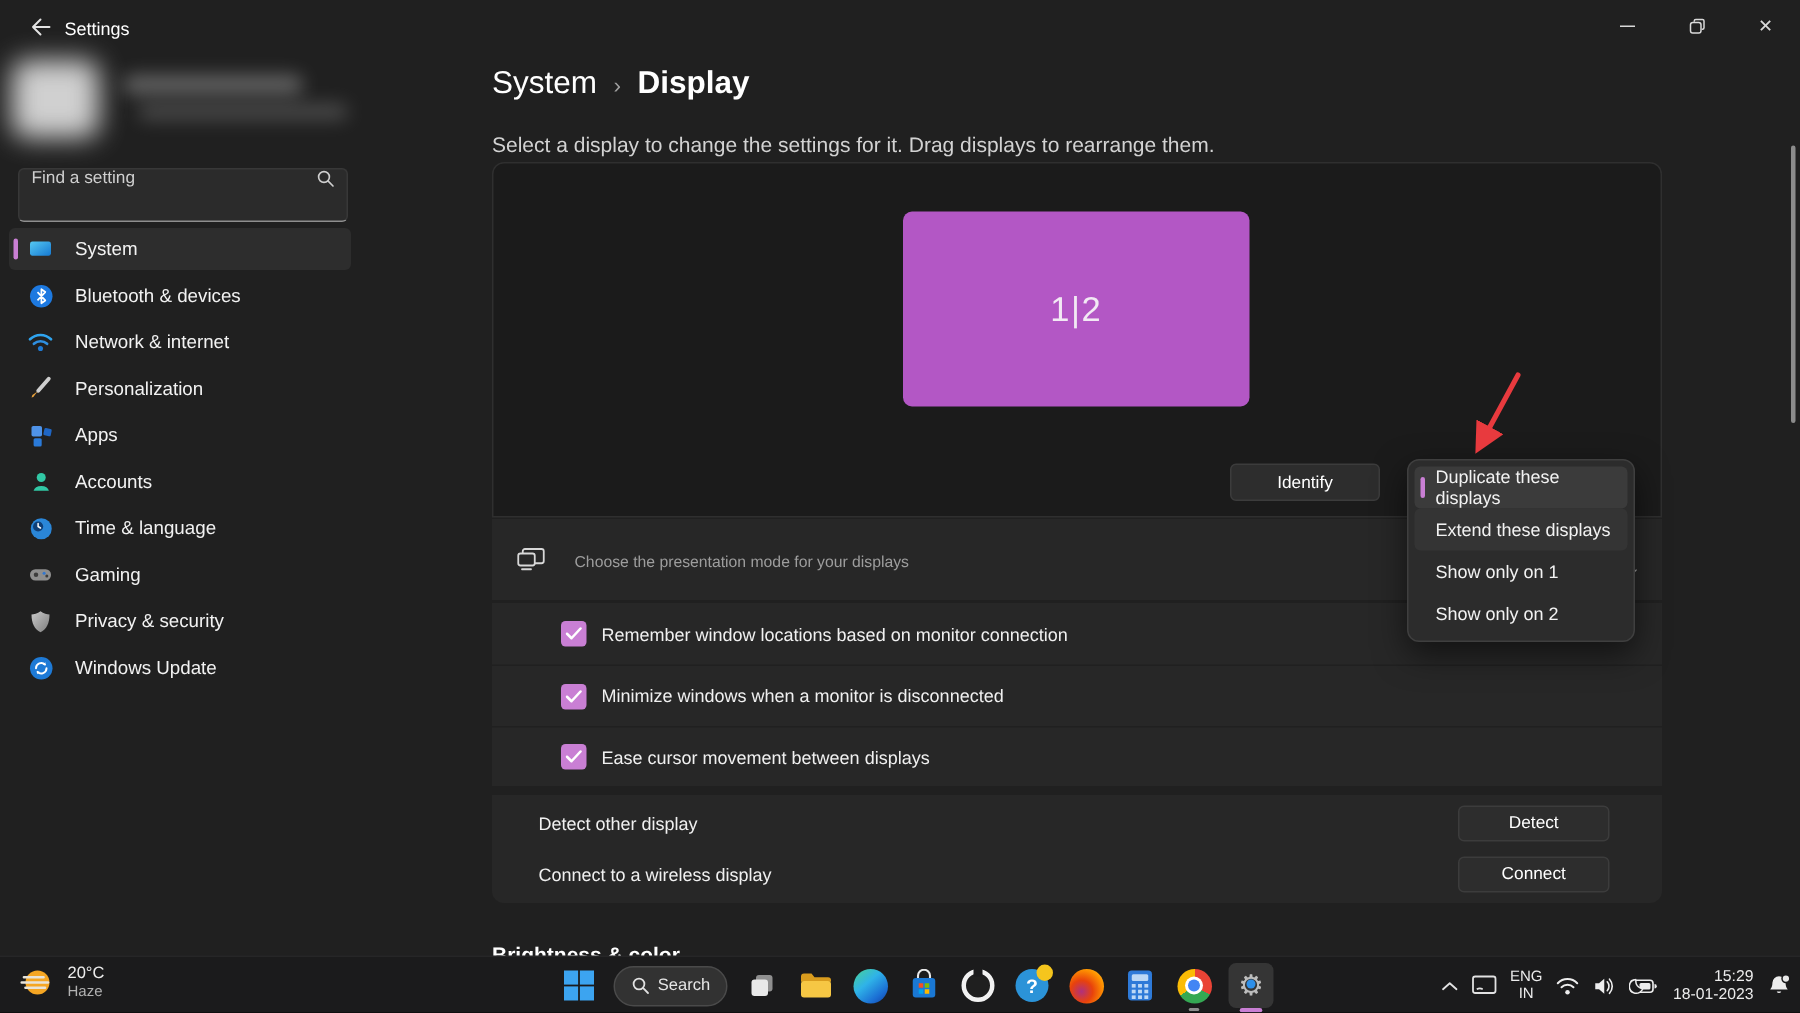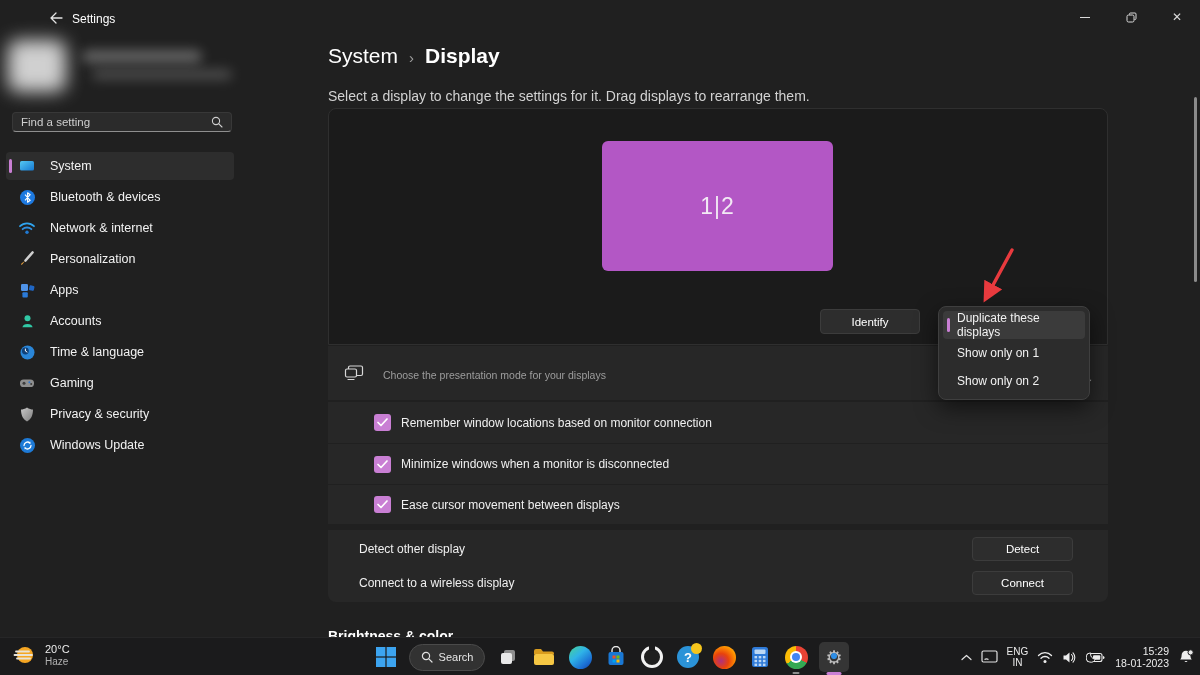--- a/index.html
+++ b/index.html
@@ -3,39 +3,39 @@
 <meta charset="utf-8">
 <style>
   * { margin:0; padding:0; box-sizing:border-box; }
   html,body { background:#000; }
   .screen {
     position:relative; width:1200px; height:675px; overflow:hidden;
     background:#202020; color:#fff;
     font-family:"Liberation Sans", sans-serif;
   }
   
-  .titlebar { position:absolute; top:0; left:0; right:0; height:36px;margin-left:29px; }
+  .titlebar { position:absolute; top:0; left:0; right:0; height:36px; }
   .back-btn { position:absolute; left:12px; top:7px; width:30px; height:22px;
     display:flex; align-items:center; justify-content:center; color:#e6e6e6; font-size:15px; border-radius:4px; }
   .tb-title { position:absolute; left:43px; top:12px; font-size:12px; color:#fff; }
   .win-controls { position:absolute; right:0; top:0; display:flex; }
   .win-btn { width:46px; height:34px; display:flex; align-items:center; justify-content:center; color:#d9d9d9; }
   .min-glyph { width:10px; height:1px; background:#d9d9d9; display:block; }
   .close-glyph { font-size:12px; }
   
   .sidebar { position:absolute; top:36px; left:0; width:240px; bottom:38px; }
   .profile-blob1 { position:absolute; left:8px; top:4px; width:58px; height:52px; border-radius:10px;
     background:#efefef; filter:blur(9px); opacity:.85; }
   .profile-blob2 { position:absolute; left:82px; top:14px; width:120px; height:13px; border-radius:7px;
     background:#9a9a9a; filter:blur(6px); opacity:.55; }
   .profile-blob3 { position:absolute; left:92px; top:33px; width:140px; height:11px; border-radius:6px;
     background:#7d7d7d; filter:blur(6px); opacity:.45; }
-  .search-box { position:absolute; left:12px; top:76px; width:220px; height:20px;
+  .search-box { position:absolute; left:12px; top:76px; width:220px; height:36px;
     background:#2b2b2b; border:1px solid #383838; border-bottom:1px solid #8f8f8f; border-radius:4px;
-    display:flex; align-items:center; }
+    display:flex; align-items:flex-start; }
   .search-box input { flex:1; background:transparent; border:none; outline:none; color:#e8e8e8;
     font-size:11.5px; padding:0 8px; font-family:"Liberation Sans", sans-serif; }
   .search-box input::placeholder { color:#cfcfcf; }
   .search-mag { margin-right:8px; display:flex; }
   .nav { position:absolute; top:116px; left:6px; width:228px; }
   .nav-item { position:relative; height:28px; margin-bottom:3px; display:flex; align-items:center;
     border-radius:4px; padding-left:12px; }
   .nav-item.selected { background:#2d2d2d; }
   .nav-item.selected::before { content:""; position:absolute; left:3px; top:7px; width:3px; height:14px;
     border-radius:2px; background:var(--accent); }
@@ -341,20 +341,21 @@
     <span class="row-label">Connect to a wireless display</span>
     <span class="row-btn">Connect</span>
   </div>
 
   <div class="next-heading">Brightness &amp; color</div>
 
   <div class="hidden-chevron">⌄</div>
 
   <div class="flyout">
     <div class="flyout-item selected">Duplicate these displays</div>
+    <div class="flyout-item hover">Extend these displays</div>
     <div class="flyout-item">Show only on 1</div>
     <div class="flyout-item">Show only on 2</div>
   </div>
 
   <svg class="anno-arrow" width="80" height="72" viewBox="0 0 80 72">
     <defs>
         <marker id="ah" markerWidth="7" markerHeight="7" refX="4.5" refY="3" orient="auto">
           <path d="M0,0 L6,3 L0,6 Z" fill="#e83a3e"></path>
         </marker>
       </defs>

